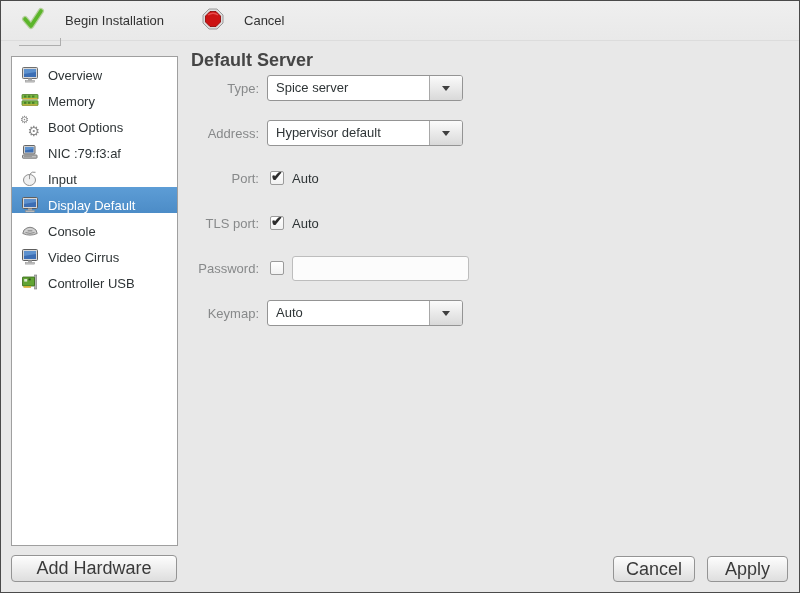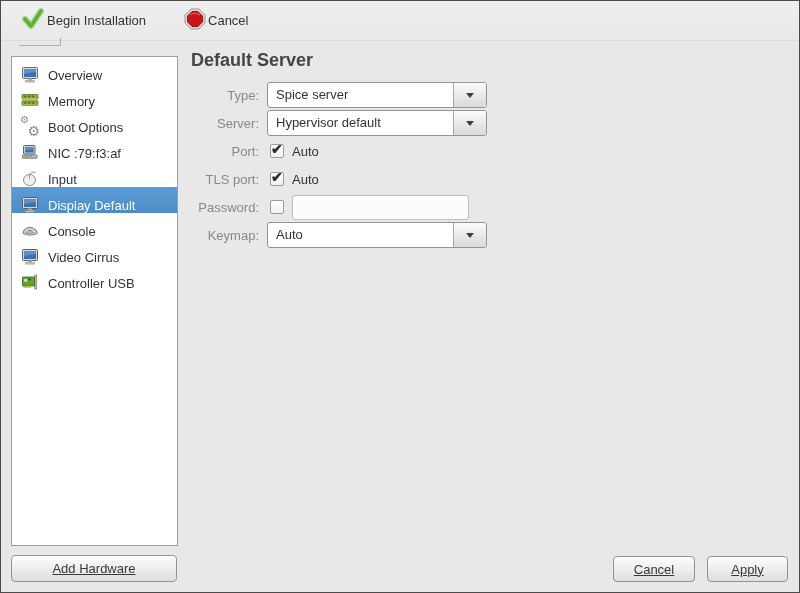--- a/index.html
+++ b/index.html
@@ -9,46 +9,46 @@
     background:#e8e8e8; border:1px solid #4a4a4a;
     font-family:"Liberation Sans", sans-serif; overflow:hidden;
   }
   
   #toolbar {
     position:absolute; top:0; left:0; right:0; height:40px;
     background:linear-gradient(#efefef,#e9e9e9);
     border-bottom:1px solid #dcdcdc;
     display:flex; align-items:center; padding-left:12px;
   }
-  .tbtn { display:flex; align-items:center; gap:2px; padding:4px 8px; border-radius:3px; cursor:default; }
+  .tbtn { display:flex; align-items:center; gap:20px; padding:4px 8px; border-radius:3px; cursor:default; }
   .tbtn span.tlabel { font-size:13px; color:#333; }
   
   #tab-remnant {
     position:absolute; left:18px; top:37px; width:42px; height:8px;
     border-bottom:1px solid #aeaeae; border-right:1px solid #aeaeae;
   }
   
   #sidebar {
     position:absolute; left:10px; top:55px; width:167px; height:490px;
     background:#ffffff; border:1px solid #9f9f9f; overflow:hidden;
   }
   .srow { display:flex; align-items:flex-end; height:26px; padding-left:8px; font-size:13px; color:#2e3436; }
   .srow.selected { background:linear-gradient(#5d9dd6,#4c8cc7); color:#fff; }
   .sicon { width:20px; height:18px; margin-right:8px; display:flex; align-items:center; justify-content:center; flex:none; }
   .gear-wrap { position:relative; width:18px; height:18px; color:#8a8a8a; }
   .gear-big { position:absolute; right:-1px; bottom:-3px; font-size:14px; line-height:14px; }
   .gear-small { position:absolute; left:-1px; top:-2px; font-size:10px; line-height:10px; }
   
   #main { position:absolute; left:190px; top:49px; }
   #panel-title { font-size:18px; font-weight:bold; color:#454545; }
-  #form { margin-top:11px; display:flex; flex-direction:column; gap:2px; }
+  #form { margin-top:4px; display:flex; flex-direction:column; gap:19px; }
   .frow { display:flex; align-items:center; height:26px; }
   .flabel { width:68px; text-align:right; margin-right:8px; font-size:13px; color:#87898a; flex:none; }
   .combo {
-    display:flex; width:220px; height:26px; background:#fff;
+    display:flex; width:196px; height:26px; background:#fff;
     border:1px solid #949494; border-radius:3px; overflow:hidden;
   }
   .combo-text { flex:1; font-size:13px; color:#2e3436; line-height:24px; padding-left:8px; }
   .combo-arrow {
     width:33px; border-left:1px solid #a8a8a8;
     background:linear-gradient(#fbfbfb,#d9d9d9);
     display:flex; align-items:center; justify-content:center;
   }
   .tri { width:0; height:0; border-left:4.5px solid transparent; border-right:4.5px solid transparent; border-top:5.5px solid #3f3f3f; }
   .checkbox {
@@ -64,23 +64,23 @@
   .entry {
     width:177px; height:25px; margin-left:8px;
     border:1px solid #bdbdbd; border-radius:3px; background:#fcfcfc;
     font-family:"Liberation Sans", sans-serif; font-size:13px; padding:0 6px; color:#2e3436;
   }
   
   .btn {
     position:absolute; height:26px;
     background:linear-gradient(#fdfdfd,#dedede);
     border:1px solid #949494; border-radius:4px;
-    font-family:"Liberation Sans", sans-serif; font-size:13px; color:#3a3a3a;
+    font-family:"Liberation Sans", sans-serif; font-size:18px; color:#3a3a3a;
     box-shadow:inset 0 1px 0 rgba(255,255,255,.7);
-    display:flex; align-items:center; justify-content:center;text-decoration:underline;
+    display:flex; align-items:center; justify-content:center;
   }
   #btn-add-hardware { left:10px; top:554px; width:166px; height:27px; }
   #btn-remove { left:515px; top:555px; width:86px;margin-top:44px; }
   #btn-cancel-footer { left:612px; top:555px; width:82px; }
   #btn-apply { left:706px; top:555px; width:81px; }
 </style>
 </head>
 <body>
 
 <div id="page">
@@ -240,21 +240,21 @@
         <span class="flabel">Type:</span>
         <div class="combo">
           <span class="combo-text">Spice server</span>
           <span class="combo-arrow">
               <span class="tri"></span>
             </span>
         </div>
       </div>
 
       <div class="frow">
-        <span class="flabel">Server:</span>
+        <span class="flabel">Address:</span>
         <div class="combo">
           <span class="combo-text">Hypervisor default</span>
           <span class="combo-arrow">
               <span class="tri"></span>
             </span>
         </div>
       </div>
 
       <div class="frow">
         <span class="flabel">Port:</span>

